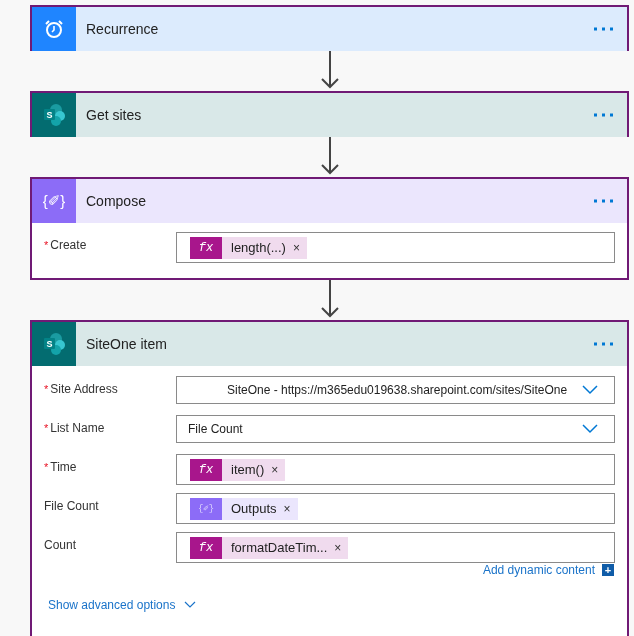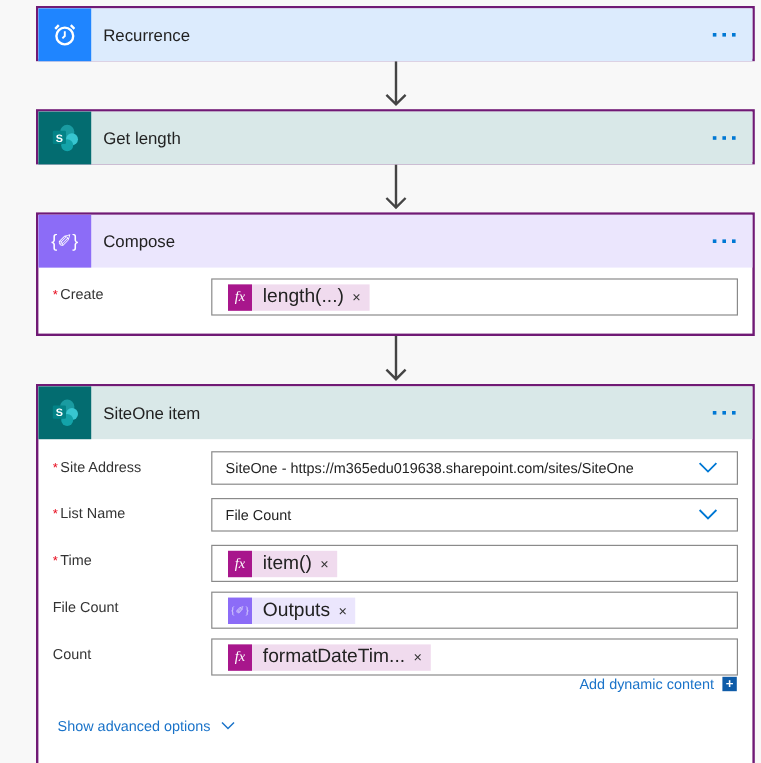--- a/index.html
+++ b/index.html
@@ -41,26 +41,26 @@
     display:flex; align-items:center;
   }
   .input-text { margin-left:11px; font-size:12px; color:#222; }
   .chevron { position:absolute; right:16px; top:8px; }
   .token {
     margin-left:13px; height:22px; display:flex; align-items:center;
     background:#f0dbee;
   }
   .token.var { background:#ebe6fd; }
   .token-icon {
-    width:20px; height:22px; display:flex; align-items:center; justify-content:center;
-    background:#a8168c; color:#fff; font-family:Liberation Serif, serif;
+    width:32px; height:22px; display:flex; align-items:center; justify-content:center;
+    background:#a8168c; color:#fff; font-family:Liberation Mono, monospace;
     font-style:italic; font-size:12px;
   }
   .token.var .token-icon { background:#8c6cf7; font-style:normal; font-size:9px; color:#ddd5fd;}
-  .token-text { margin-left:9px; font-size:16px; color:#222; }
+  .token-text { margin-left:9px; font-size:13px; color:#222; }
   .token-x { margin:0 7px 0 7px; font-size:12px; color:#333; cursor:pointer; }
   .link { color:#1a73c9; font-size:12px; cursor:pointer; }
 </style>
 </head>
 <body>
 
 <div class="card" style="top:5px;height:46px;">
   <div class="card-header" style="background:#dcebfd;">
     <div class="card-icon" style="background:#1f85ff;">
       <svg width="22" height="22" viewBox="0 0 22 22">
@@ -86,21 +86,21 @@
   <div class="card-header" style="background:#d9e8e8;">
     <div class="card-icon" style="background:#036c70;">
       <svg width="26" height="26" viewBox="0 0 26 26">
           <circle cx="15" cy="8" r="6" fill="#1a9ba1"></circle>
           <circle cx="19" cy="14" r="5" fill="#37c6d0"></circle>
           <circle cx="15" cy="19" r="5" fill="#13a3a9"></circle>
           <rect x="3" y="7" width="11" height="11" rx="1" fill="#038387"></rect>
           <text x="8.5" y="16" fill="#fff" font-size="9" font-weight="bold" text-anchor="middle" font-family="Liberation Sans, sans-serif">S</text>
         </svg>
     </div>
-    <span class="card-title">Get length</span>
+    <span class="card-title">Get sites</span>
     <div class="more-btn">
         <span></span>
         <span></span>
         <span></span>
       </div>
   </div>
 </div>
 
 <svg class="arrow" style="top:137px;" viewBox="0 0 20 38">
     <path d="M10 0v36M2 28l8 8 8-8" stroke="#444" stroke-width="2" fill="none"></path>
@@ -147,21 +147,21 @@
     <div class="more-btn">
         <span></span>
         <span></span>
         <span></span>
       </div>
   </div>
 
   <div style="padding-top:10px;">
     <div class="field-row">
       <span class="field-label"><span class="req">*</span><span>Site Address</span></span>
-      <div class="field-input" style="top:0;">
+      <div class="field-input" style="top:0;padding-left:39px;">
         <span class="input-text">SiteOne - https://m365edu019638.sharepoint.com/sites/SiteOne</span>
         <svg class="chevron" width="16" height="10" viewBox="0 0 16 10">
             <path d="M1 1l7 7 7-7" stroke="#0078d4" stroke-width="1.5" fill="none"></path>
           </svg>
       </div>
     </div>
     <div class="field-row">
       <span class="field-label"><span class="req">*</span><span>List Name</span></span>
       <div class="field-input" style="top:0;">
         <span class="input-text">File Count</span>

